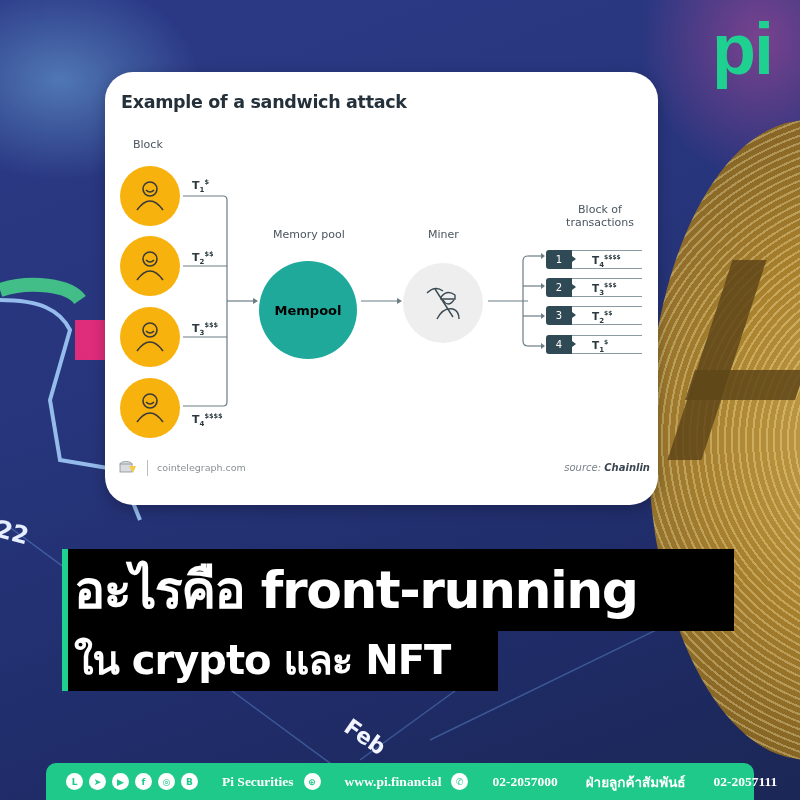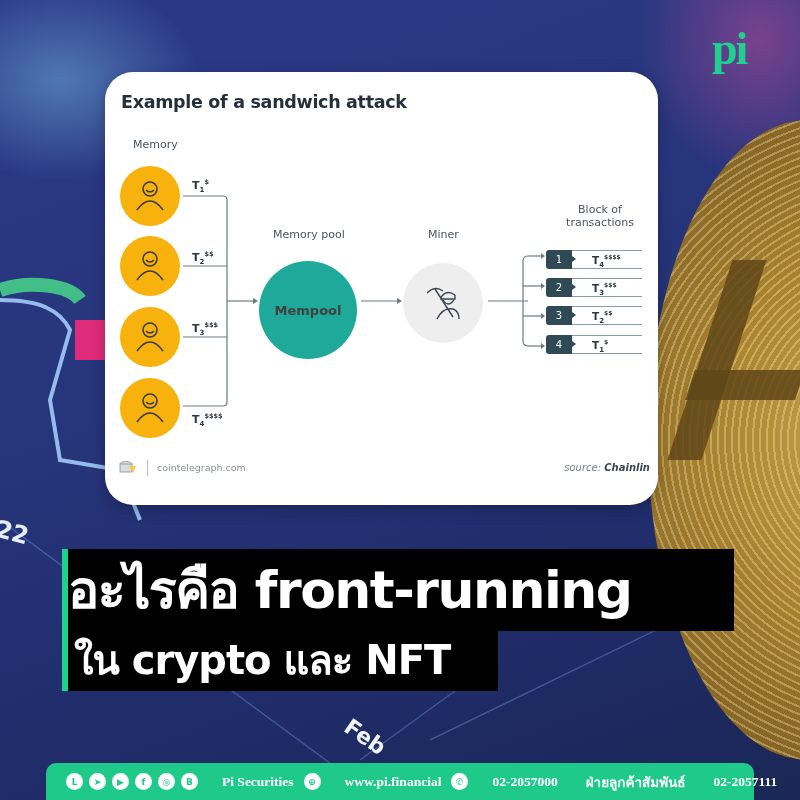--- a/index.html
+++ b/index.html
@@ -31,22 +31,22 @@
       border-left: 34px solid rgba(95,70,25,0.85);
       transform: skewX(-18deg);
     }
     .btc-mark2 {
       position: absolute; left: 690px; top: 370px; width: 110px; height: 30px;
       background: rgba(95,70,25,0.85); transform: skewX(-18deg);
     }
 
     .logo {
       position: absolute; left: 712px; top: 18px; width: 70px; height: 70px;
-      color: #1fd190; font-family: Liberation Serif, serif; font-weight: bold;
-      font-size: 46px; line-height: 62px; letter-spacing: -2px;
+      color: #1fd190; font-family: Liberation Sans, sans-serif; font-weight: bold;
+      font-size: 72px; line-height: 62px; letter-spacing: -2px;
     }
 
     .card {
       position: absolute; left: 105px; top: 72px; width: 553px; height: 433px;
       background: #ffffff; border-radius: 28px;
       box-shadow: 0 4px 14px rgba(0,0,0,0.25);
       color: #2b3a40;
     }
     .card-title {
       position: absolute; left: 16px; top: 20px;
@@ -61,21 +61,21 @@
     }
     .user svg { position: absolute; left: 13px; top: 12px; }
     .tx {
       position: absolute; left: 87px; font-size: 11px; font-weight: bold; color: #2b3a40;
     }
     .tx sub { font-size: 7px; }
     .tx sup { font-size: 6.5px; font-weight: bold; }
 
     .mempool {
       position: absolute; left: 154px; top: 189px; width: 98px; height: 98px; border-radius: 50%;
-      background: #1ea99a; color: #404040; font-weight: bold; font-size: 13px;
+      background: #1ea99a; color: #000000; font-weight: bold; font-size: 13px;
       display: flex; align-items: center; justify-content: center;
     }
     .miner {
       position: absolute; left: 298px; top: 191px; width: 80px; height: 80px; border-radius: 50%;
       background: #eeeeef;
     }
     .miner svg { position: absolute; left: 20px; top: 20px; }
 
     .block-row { position: absolute; left: 441px; width: 96px; height: 19px; }
     .block-num {
@@ -93,21 +93,21 @@
     .block-tx sup { font-size: 6px; }
 
     .footer-logo { position: absolute; left: 14px; top: 388px; width: 18px; height: 16px; }
     .footer-sep { position: absolute; left: 42px; top: 388px; width: 1px; height: 16px; background: #bbb; }
     .footer-site { position: absolute; left: 52px; top: 390px; font-size: 9.5px; color: #8a9096; }
     .footer-source { position: absolute; right: 8px; top: 390px; font-size: 10px; color: #7a8188; font-style: italic; }
     .footer-source b { color: #3b4650; }
     .hl1 {
       position: absolute; left: 68px; top: 549px; height: 82px; width: 666px;
       background: #000; color: #fff; font-family: "DejaVu Sans", sans-serif; font-weight: bold;
-      font-size: 52px; line-height: 82px; letter-spacing: -1.5px; white-space: nowrap;
+      font-size: 52px; line-height: 82px; padding-left: 6px; letter-spacing: -1.5px; white-space: nowrap;
     }
     .hl2 {
       position: absolute; left: 68px; top: 631px; height: 60px; width: 430px;
       background: #000; color: #fff; font-family: "DejaVu Sans", sans-serif; font-weight: bold;
       font-size: 40px; line-height: 58px; padding-left: 6px; letter-spacing: -1px; white-space: nowrap;
     }
     .hl-accent { position: absolute; left: 62px; top: 549px; width: 6px; height: 142px; background: #1fd190; }
 
     .contact-bar {
       position: absolute; left: 46px; top: 763px; width: 708px; height: 37px;
@@ -141,21 +141,21 @@
 </svg>
 
 <div class="coin"></div>
 <div class="btc-mark"></div>
 <div class="btc-mark2"></div>
 
 <div class="logo">pi</div>
 
 <div class="card">
   <div class="card-title">Example of a sandwich attack</div>
-  <div class="label" style="left:28px; top:66px;">Memory</div>
+  <div class="label" style="left:28px; top:66px;">Block</div>
   <div class="label" style="left:168px; top:156px;">Memory pool</div>
   <div class="label" style="left:323px; top:156px;">Miner</div>
   <div class="label" style="left:455px; top:131px; width:80px;">
     <div>Block of</div>
     <div>transactions</div>
   </div>
 
   <div class="user" style="top:94px;">
     <svg width="34" height="34" viewBox="0 0 34 34" fill="none" stroke="#3a3a3a" stroke-width="1.6">
         <circle cx="17" cy="11" r="7"></circle>

